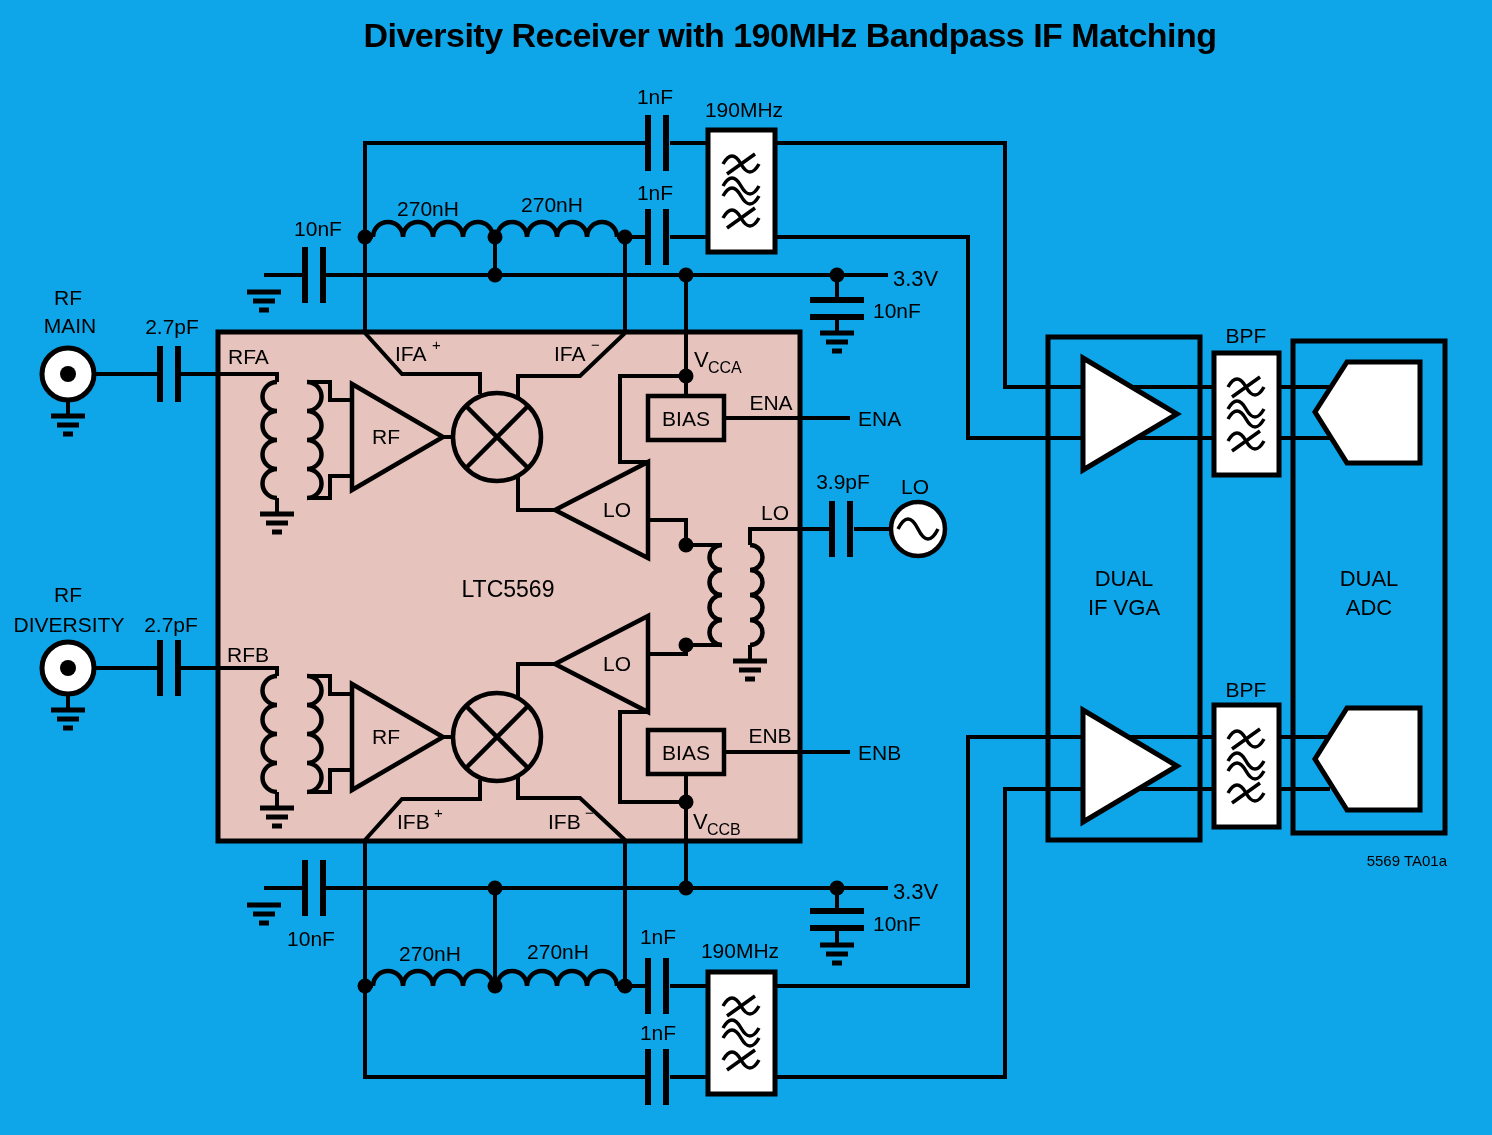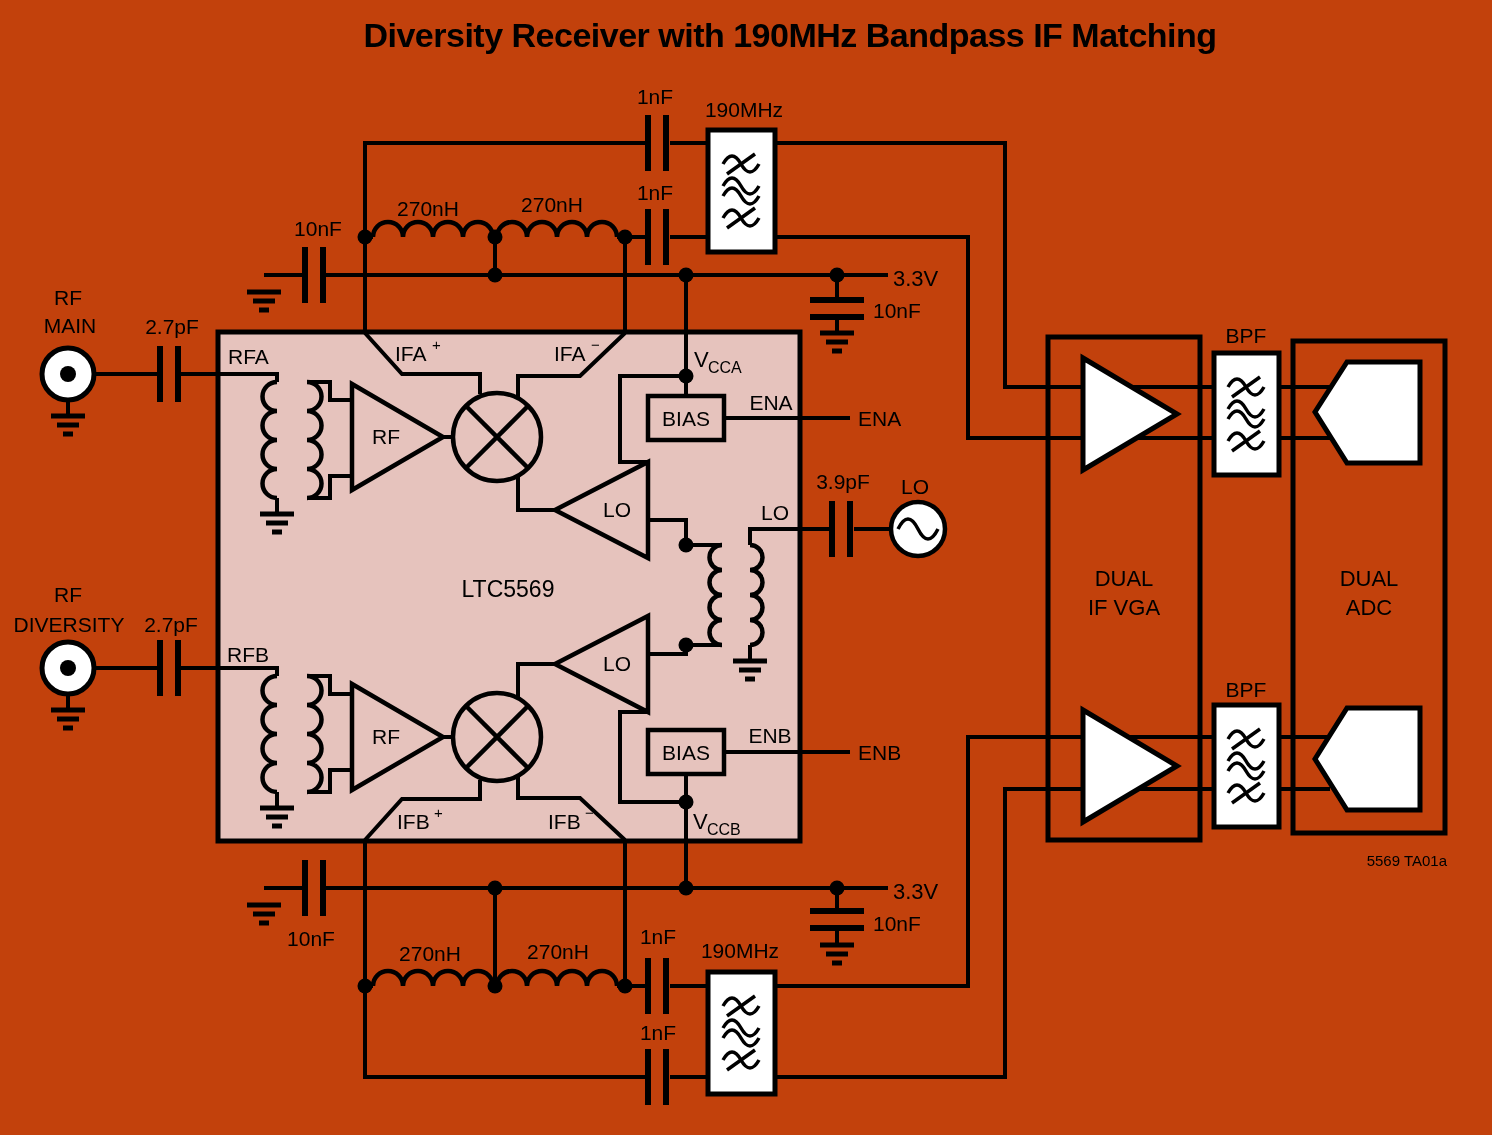--- a/index.html
+++ b/index.html
@@ -1,16 +1,16 @@
 <!DOCTYPE html>
 <html><head>
 <meta charset="utf-8">
 <style>
   html,body{margin:0;padding:0;background:#fff}
-  .stage{position:relative;width:1492px;height:1135px;background:#c2410c;overflow:hidden}
+  .stage{position:relative;width:1492px;height:1135px;background:#0ea5e9;overflow:hidden}
   svg{display:block}
   text{font-family:"Liberation Sans",sans-serif;fill:#000}
   .title{font-size:34px;font-weight:bold;letter-spacing:-0.5px}
   .lbl{font-size:21px}
   .big{font-size:22px}
   .sub{font-size:16px}
   .sup{font-size:15px}
   .chipname{font-size:23px}
   .fig{font-size:15px}
   .wire{stroke:#000;stroke-width:4;fill:none}

